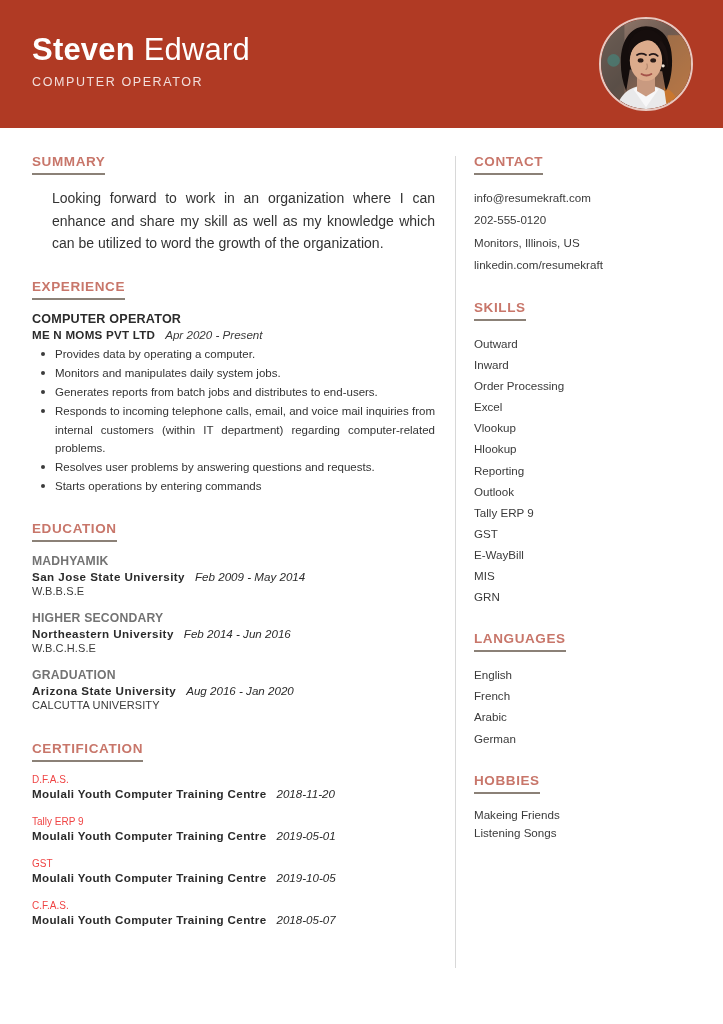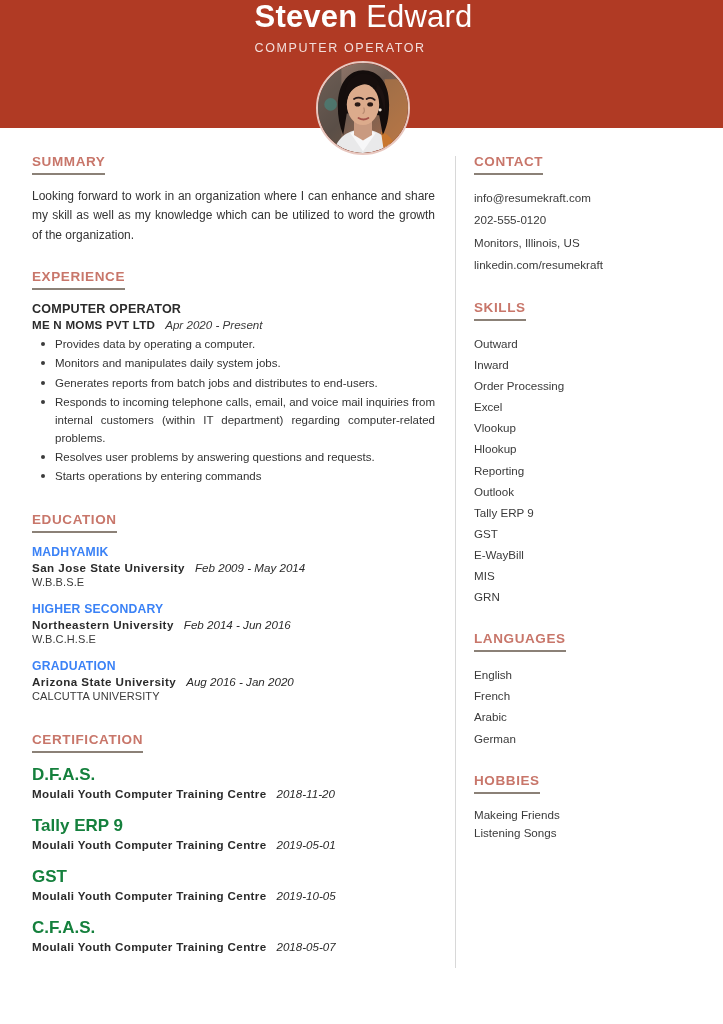--- a/index.html
+++ b/index.html
@@ -12,21 +12,20 @@
   .page { position:relative; width:723px; height:1024px; overflow:hidden; background:#fff; }
 
   
   .header {
     position:relative;
     height:128px;
     background:#b03a24;
     display:flex;
     align-items:center;
     padding:0 28px 0 32px;
-    flex-direction:column;
   }
   .header-text { flex:1 1 auto; padding-bottom:6px; }
   .name {
     font-size:31px;
     line-height:1.1;
     color:#ffffff;
     letter-spacing:0.2px;
     white-space:nowrap;
   }
   .name .first { font-weight:700; }
@@ -83,25 +82,26 @@
     letter-spacing:0.6px;
     color:#c8766a;
     text-transform:uppercase;
     padding-bottom:4px;
     border-bottom:2px solid #8b8177;
     margin-bottom:12px;
   }
 
   
   .summary-text {
-    font-size:12px;
+    font-size:14px;
     line-height:1.62;
     color:#333333;
     text-align:justify;
     margin-bottom:22px;
+    margin-left:20px;
   }
   .exp-block { margin-bottom:4px; }
   .exp-role {
     font-size:12.6px;
     font-weight:700;
     color:#2b2b2b;
     letter-spacing:0.2px;
     margin-bottom:2px;
   }
   .exp-line {
@@ -129,34 +129,34 @@
     border-radius:50%;
     background:#3b3b3b;
   }
   .spacer-20 { height:20px; }
   .spacer-14 { height:14px; }
 
   .edu-block { margin-bottom:14px; }
   .edu-degree {
     font-size:12.2px;
     font-weight:700;
-    color:#3b82f6;
+    color:#737373;
     letter-spacing:0.2px;
     margin-bottom:2px;
   }
   .edu-line { font-size:11.6px; color:#2b2b2b; margin-bottom:2px; }
   .edu-school { font-weight:700; letter-spacing:0.45px; }
   .edu-dates { font-style:italic; font-weight:400; margin-left:10px; }
   .edu-extra { font-size:11px; color:#3a3a3a; letter-spacing:0.1px; }
 
   .cert-block { margin-bottom:16px; }
   .cert-name {
-    font-size:17px;
-    font-weight:700;
-    color:#15803d;
+    font-size:10px;
+    font-weight:400;
+    color:#ef4444;
     margin-bottom:2px;
   }
   .cert-line { font-size:11.6px; color:#2b2b2b; }
   .cert-org { font-weight:700; letter-spacing:0.35px;margin-top:25px; }
   .cert-date { font-style:italic; font-weight:400; margin-left:10px; }
 
   
   .contact-item {
     font-size:11.6px;
     color:#3a3a3a;

